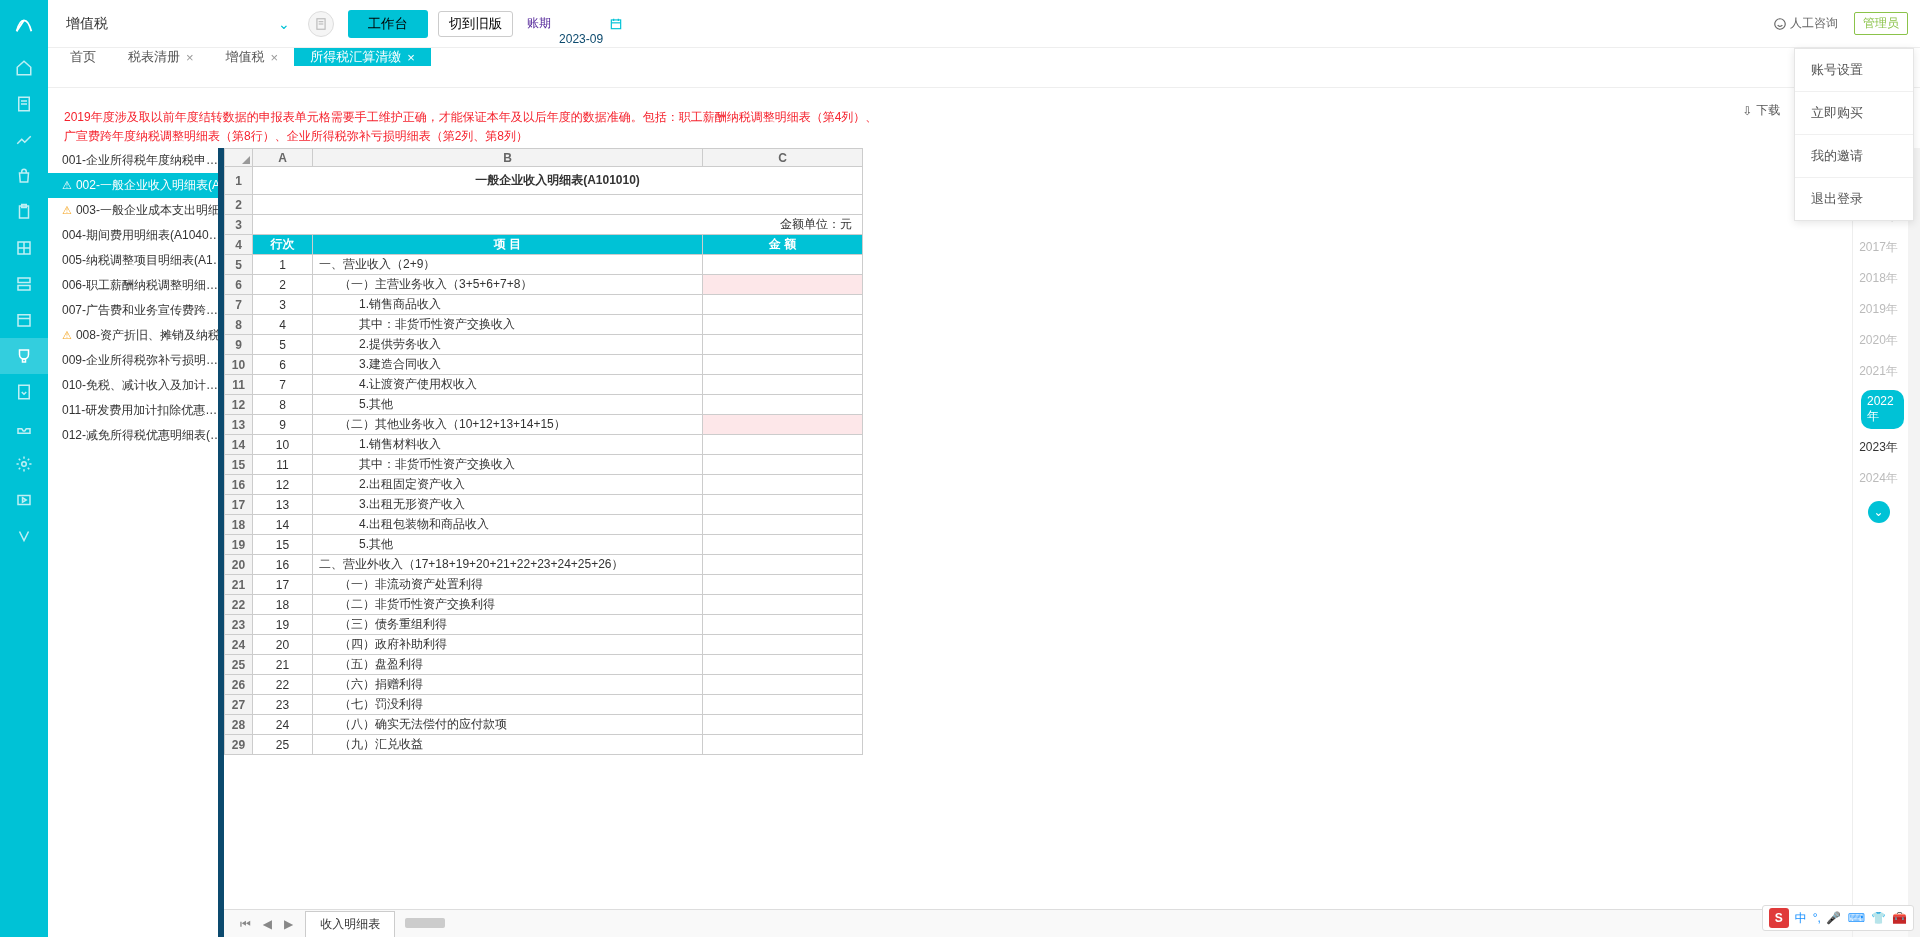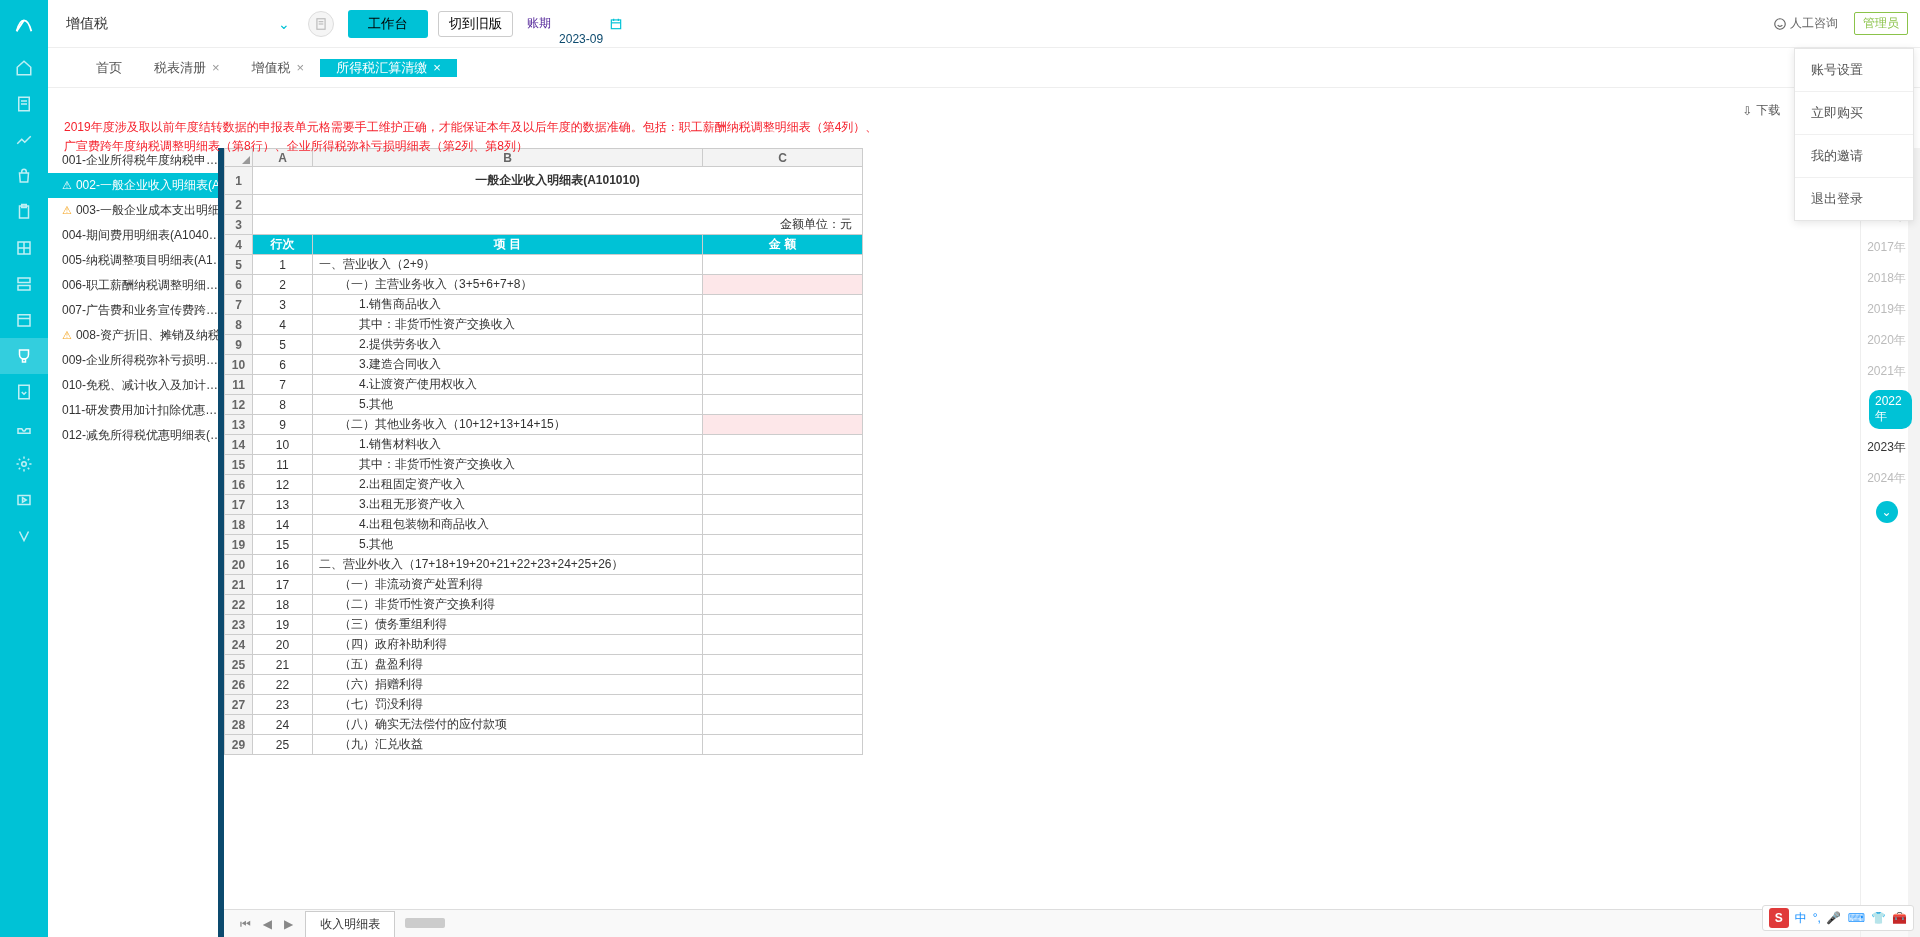--- a/index.html
+++ b/index.html
@@ -15,27 +15,27 @@
 .topbar .chev { margin-left: 170px; color: #00c2d6; font-size: 14px; }
 .topbar .circle-btn { width: 26px; height: 26px; border-radius: 50%; border:1px solid #ddd; margin-left: 18px; display:flex;align-items:center;justify-content:center;color:#bbb;background:#f5f5f5;}
 .topbar .btn-primary { margin-left: 14px; background:#00c2d6;color:#000000;border:none;border-radius:3px;height:28px;padding:0 20px;cursor:pointer;}
 .topbar .btn-outline { margin-left: 10px; background:#fff;border:1px solid #ccc;border-radius:3px;height:26px;padding:0 10px;cursor:pointer;}
 .topbar .period-lbl { margin-left: 14px; color:#4c1d95;}
 .topbar .period-val { margin-left: 8px; color:#0c4a6e;margin-top:30px;}
 .topbar .cal-icon { margin-left: 6px; color:#00c2d6;}
 .topbar .spacer { flex:1 }
 .topbar .link { display:flex;align-items:center;color:#666;margin-left:16px;cursor:pointer;}
 .topbar .link.admin { border:1px solid #8bc34a;color:#8bc34a;padding:2px 8px;border-radius:2px;}
-.tabs { height: 40px; display: flex; align-items: center; border-bottom: 1px solid #eee; padding-left: 32px; }
+.tabs { height: 40px; display: flex; align-items: flex-start; border-bottom: 1px solid #eee; padding-left: 6px; }
 .tab { display:flex;align-items:center;padding:0 16px;cursor:pointer;color:#555;font-size:13px;position:relative;}
 .tab .close { margin-left:6px;color:#999;}
 .tab.active { background:#00c2d6;color:#fff;}
 .tab.active .close { color:#fff;}
 .content { flex:1; display:flex; position:relative; }
-.notice-bar { position:absolute; top:18px; left:0; right:260px; padding:12px 16px 4px 16px; z-index:2;}
+.notice-bar { position:absolute; top:8px; left:0; right:260px; padding:12px 16px 4px 16px; z-index:2;}
 .notice { color:#f5222d; font-size:12px; max-width: 820px; line-height:1.6;}
 .action-row { position:absolute; top:14px; right:24px; display:flex; gap:20px; z-index:3;}
 .action-row .act { color:#555; cursor:pointer; display:flex;align-items:center;gap:4px;}
 .body-row { display:flex; flex:1; margin-top:60px; overflow:hidden;}
 .form-list { width: 176px; border-right:6px solid #0c4a6e; overflow-y:auto;text-align:center;}
 .form-list .item { padding:6px 10px 6px 14px; font-size:12px; color:#333; cursor:pointer; white-space:nowrap; overflow:hidden; text-overflow:ellipsis; display:flex;align-items:center;gap:4px;height:25px;}
 .form-list .item.active { background:#00c2d6; color:#fff;}
 .form-list .item .warn { color:#f5a623; font-size:11px;}
 .form-list .item.active .warn { color:#fff;}
 .sheet-wrap { flex:1; display:flex; flex-direction:column; overflow:hidden;}
@@ -50,21 +50,21 @@
 .title-cell { text-align:center; font-size:15px; font-weight:bold; height:28px !important;}
 .unit-cell { text-align:right; padding-right:10px !important;}
 .hdr { background:#00c2d6; color:#fff; text-align:center; font-weight:bold;}
 .num { text-align:center;}
 .pink { background:#fde7e9;}
 .sheet-tabs { height:28px; border-top:1px solid #ddd; display:flex; align-items:center; padding-left:10px; background:#f9f9f9;}
 .sheet-tabs .nav { padding:0 6px; color:#888; cursor:pointer;}
 .sheet-tabs .stab { padding:4px 14px; border:1px solid #ccc; border-bottom:none; background:#fff; margin-left:6px; cursor:pointer;}
 .sheet-tabs .scroll-track { flex:1; margin:0 10px; height:12px; position:relative;}
 .sheet-tabs .scroll-thumb { position:absolute; left:0; width:40px; height:10px; background:#ccc; border-radius:2px;}
-.year-rail { position:absolute; right:8px; top:100px; bottom:0; width:52px; border-left:1px solid #eee; padding-top:16px; display:flex;flex-direction:column;align-items:center;gap:6px;}
+.year-rail { position:absolute; right:16px; top:100px; bottom:0; width:52px; border-left:1px solid #eee; padding-top:16px; display:flex;flex-direction:column;align-items:center;gap:6px;}
 .year-rail .yr { font-size:12px; color:#bbb; padding:4px 6px; cursor:pointer; border-radius:10px;}
 .year-rail .yr.current { color:#333;}
 .year-rail .yr.active { background:#00c2d6; color:#fff;margin-left:8px;}
 .year-rail .expand { margin-top:4px; width:22px;height:22px;border-radius:50%;background:#00c2d6;color:#fff;display:flex;align-items:center;justify-content:center;cursor:pointer;}
 .user-menu { position:absolute; top:48px; right:6px; width:120px; background:#fff; border:1px solid #e5e5e5; box-shadow:0 2px 8px rgba(0,0,0,0.1); z-index:10;}
 .user-menu .mi { padding:12px 16px; font-size:13px; color:#555; cursor:pointer; border-bottom:1px solid #f0f0f0;}
 .user-menu .mi:last-child { border-bottom:none;}
 .ime-bar { position:absolute; right:6px; bottom:6px; display:flex; align-items:center; gap:6px; background:#fff; border:1px solid #ddd; padding:2px 6px; border-radius:3px;}
 .ime-bar .s-icon { width:20px;height:20px;background:#e03a3a;color:#fff;border-radius:3px;display:flex;align-items:center;justify-content:center;font-weight:bold;}
 .ime-bar span{font-size:12px;color:#1890ff;}

